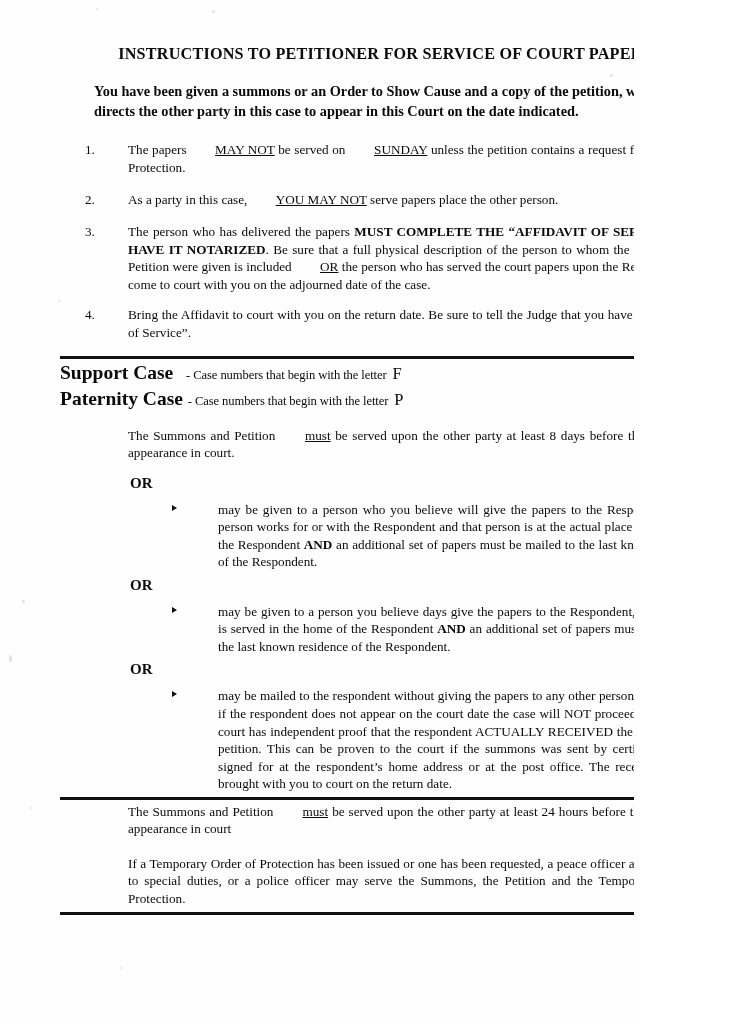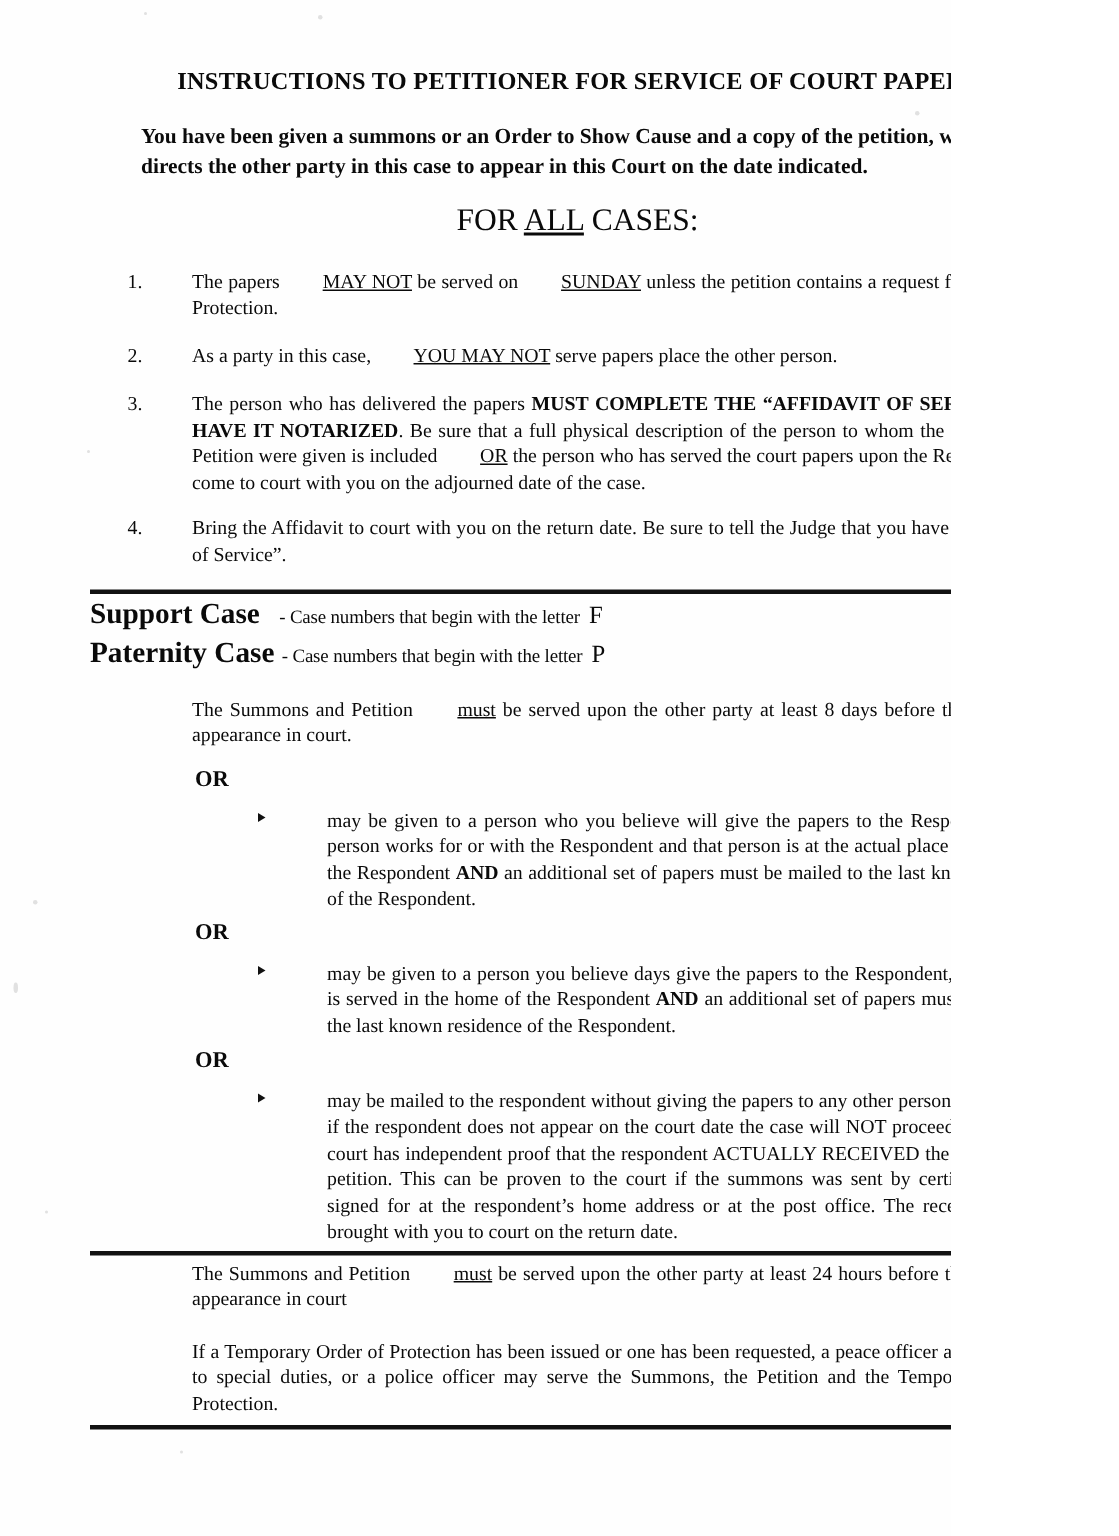--- a/index.html
+++ b/index.html
@@ -163,21 +163,20 @@
 
   <div class="content">
 
     <div class="doc-title">INSTRUCTIONS TO PETITIONER  FOR SERVICE OF COURT PAPERS</div>
 
     <div class="lede">
       <span>You have been given a summons or an Order to Show Cause and a copy of the petition,</span>
       <span>which directs the other party in this case to appear in this Court on the date indicated.</span>
     </div>
 
-    <div class="for-all"><span>FOR </span><span class="u">ALL</span><span> CASES:</span></div>
 
     <div class="numlist">
 
       <div class="numrow">
         <span class="num">1.</span><span>The papers </span><span class="bu">MAY NOT</span><span> be served on </span><span class="bu">SUNDAY</span><span> unless the petition contains a request for an Order of Protection.</span>
       </div>
 
       <div class="numrow" style="margin-bottom:15px;">
         <span class="num">2.</span><span>As a party in this case, </span><span class="bu">YOU MAY NOT</span><span> serve papers place the other person.</span>
       </div>

